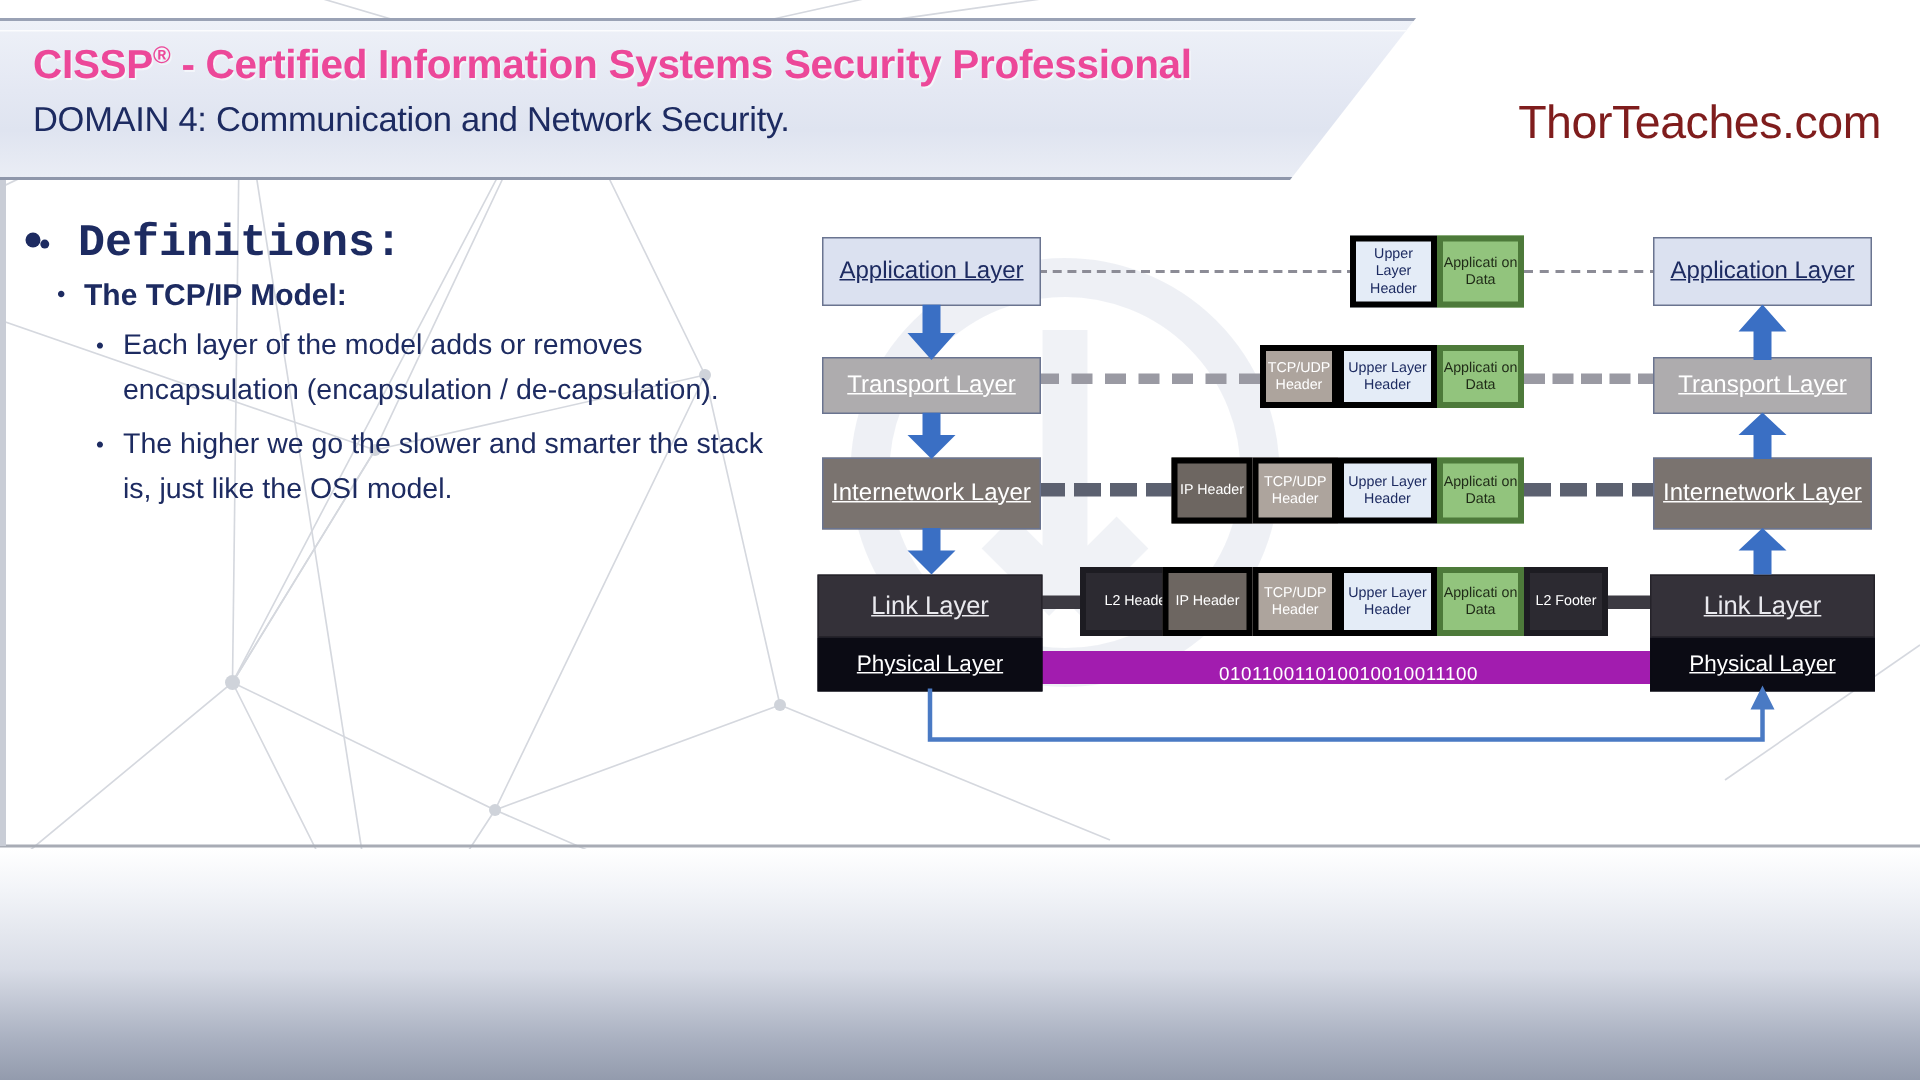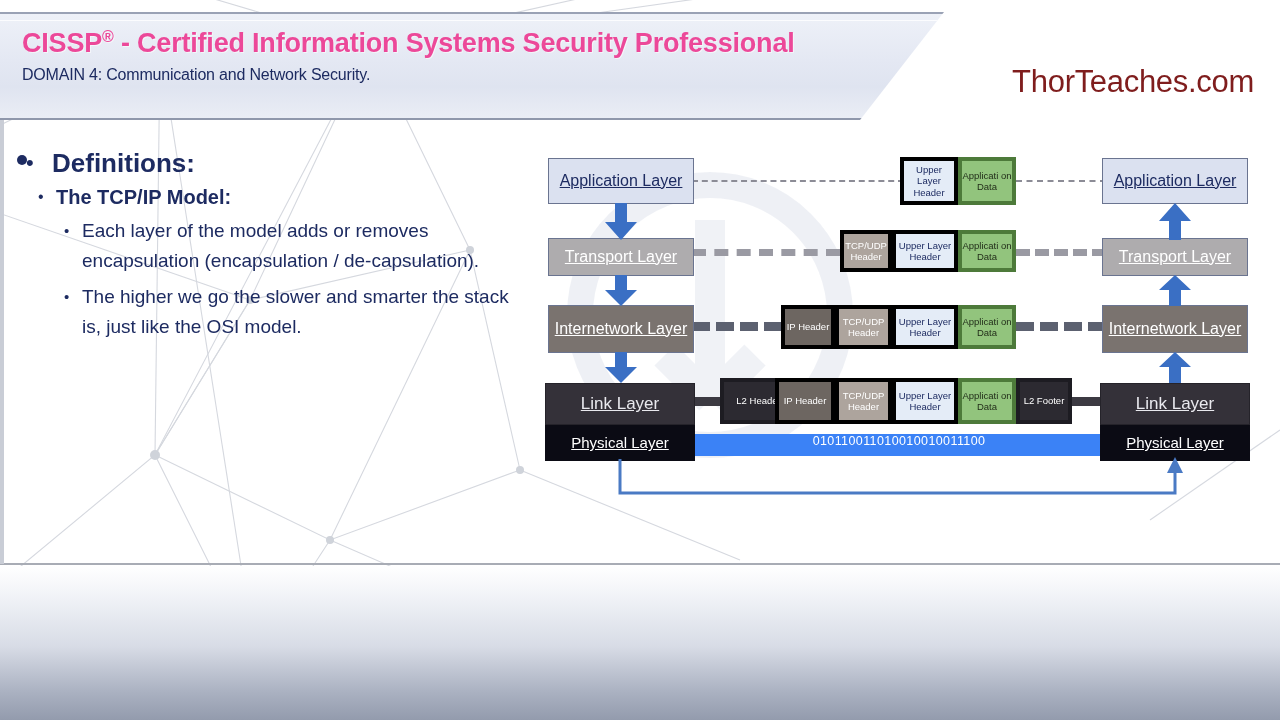--- a/index.html
+++ b/index.html
@@ -39,35 +39,35 @@
   }
   #header-text { position:absolute; left:22px; top:28px; z-index:4; }
   #title-line1 {
     font-size:27px; font-weight:bold; color:#ec4899;
     letter-spacing:-.2px; white-space:nowrap; line-height:1.12;
     text-shadow:1px 1px 0 rgba(255,255,255,.55);
   }
   #title-line1 .reg { font-size:16px; vertical-align:super; }
   #title-line1 .dash { font-weight:bold; }
   #title-line2 {
-    font-size:16px; color:#1d2b61; white-space:nowrap; margin-top:8px;
+    font-size:23px; color:#1d2b61; white-space:nowrap; margin-top:8px;
     letter-spacing:-.2px;
   }
   #brand {
     position:absolute; right:26px; top:64px; z-index:4;
     font-size:31px; color:#7f1d1d; letter-spacing:-.3px; white-space:nowrap;
   }
 
   
   #bullets { position:absolute; left:22px; top:148px; width:510px; z-index:3; color:#1d2b61; }
   .b-row { display:flex; align-items:flex-start; }
   .b-dot { flex:none; color:#1d2b61; }
   .lvl1 { margin-bottom:2px; }
   .lvl1 .b-dot { width:30px; font-size:22px; line-height:30px; text-align:left; padding-left:4px;}
-  .lvl1 .b-txt { font-size:26px; font-weight:bold; line-height:30px; }
+  .lvl1 .b-txt { font-size:30px; font-weight:bold; line-height:30px;font-family:Liberation Mono, monospace; }
   .lvl2 { margin:6px 0 2px 0; }
   .lvl2 .b-dot { width:34px; font-size:16px; line-height:26px; text-align:left; padding-left:16px;}
   .lvl2 .b-txt { font-size:20px; font-weight:bold; line-height:26px; }
   .lvl3 { margin-top:6px; }
   .lvl3 .b-dot { width:60px; font-size:15px; line-height:30px; text-align:left; padding-left:42px;}
   .lvl3 .b-txt { font-size:19px; line-height:30px; font-weight:normal; }
 
   
   #diagram { position:absolute; left:0; top:0; width:1280px; height:720px; z-index:3; }
   .layer-box{
@@ -167,22 +167,22 @@
 
   <div class="dashline" style="left:692px;top:249px;width:148px;border-top-width:7px;border-top-style:dashed;border-color:#9a9aa3;"></div>
   <div class="dashline" style="left:1016px;top:249px;width:90px;border-top-width:7px;border-color:#9a9aa3;"></div>
 
   <div class="dashline" style="left:692px;top:322px;width:90px;border-top-width:9px;border-color:#5c6170;"></div>
   <div class="dashline" style="left:1016px;top:322px;width:90px;border-top-width:9px;border-color:#5c6170;"></div>
 
   <div class="dashline" style="left:692px;top:397px;width:28px;border-top-width:9px;border-color:#3c3a42;"></div>
   <div class="dashline" style="left:1072px;top:397px;width:34px;border-top-width:9px;border-color:#3c3a42;"></div>
 
-  <div style="position:absolute;left:690px;top:434px;width:418px;height:22px;background:#3b82f6;
-              display:flex;align-items:flex-start;justify-content:center;">
+  <div style="position:absolute;left:690px;top:434px;width:418px;height:22px;background:#a21caf;
+              display:flex;align-items:flex-end;justify-content:center;">
     <span style="color:#fff;font-size:12.5px;letter-spacing:.4px;">010110011010010010011100</span>
   </div>
 
   <div class="layer-box" style="left:548px;top:158px;width:146px;height:46px;background:#dbe1f0;color:#1d2b61;font-size:16px;">
     <span>Application Layer</span>
   </div>
   <div class="layer-box" style="left:548px;top:238px;width:146px;height:38px;background:#aeacae;color:#fff;font-size:16px;">
     <span>Transport Layer</span>
   </div>
   <div class="layer-box" style="left:548px;top:305px;width:146px;height:48px;background:#7a736f;color:#fff;font-size:16px;">

